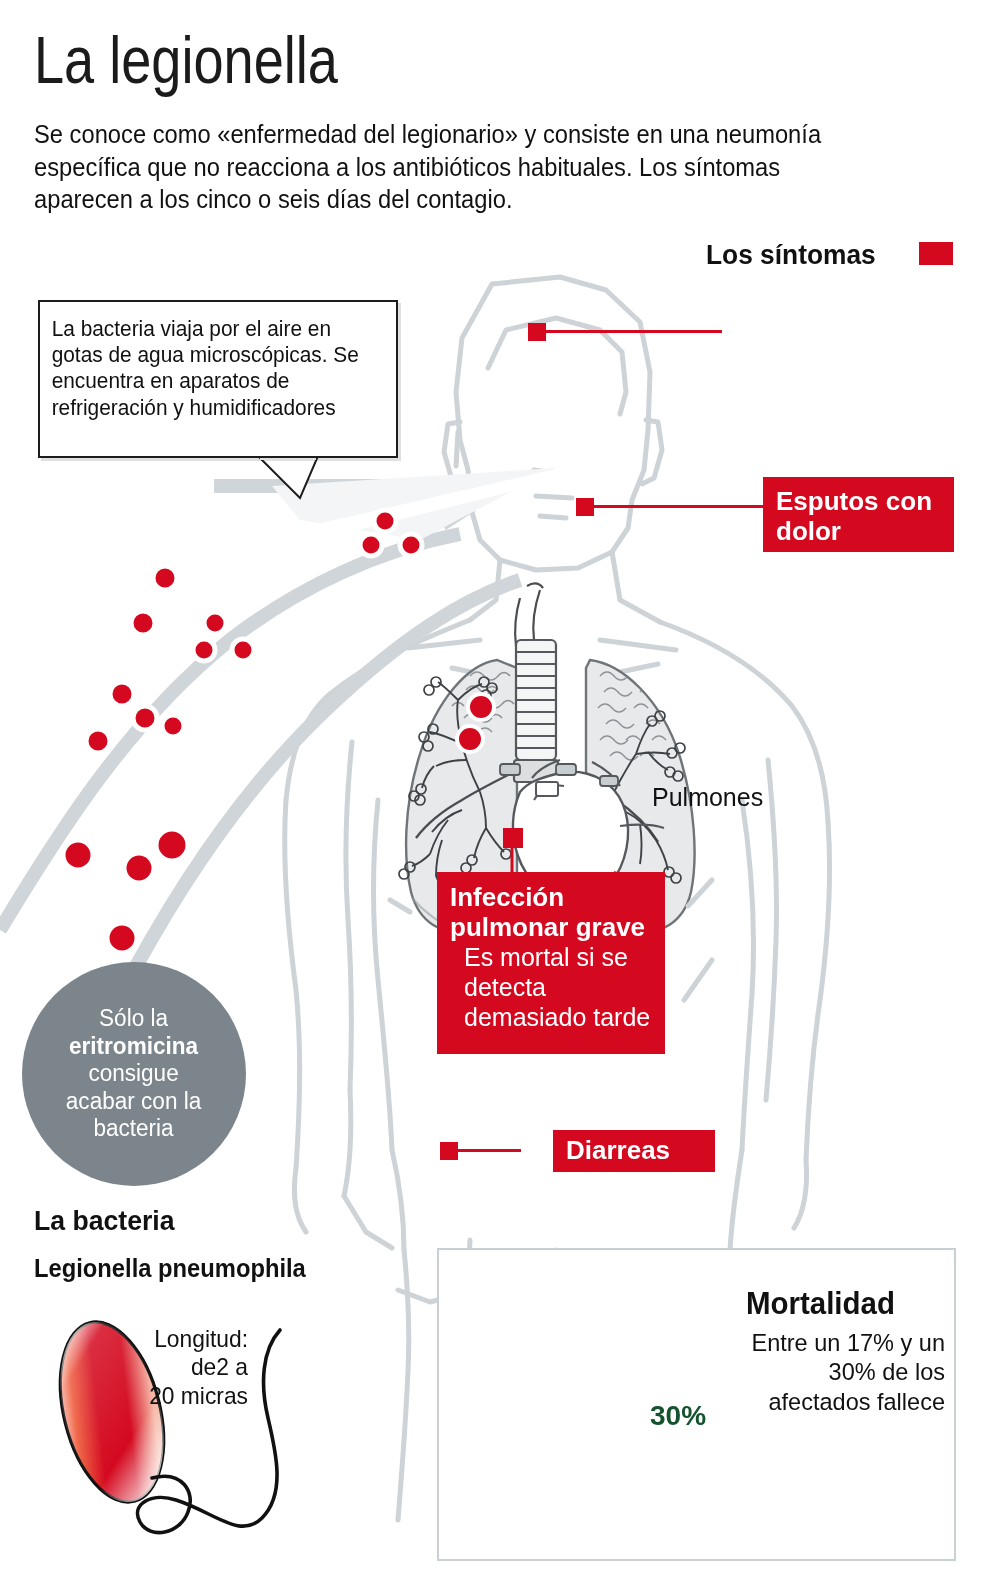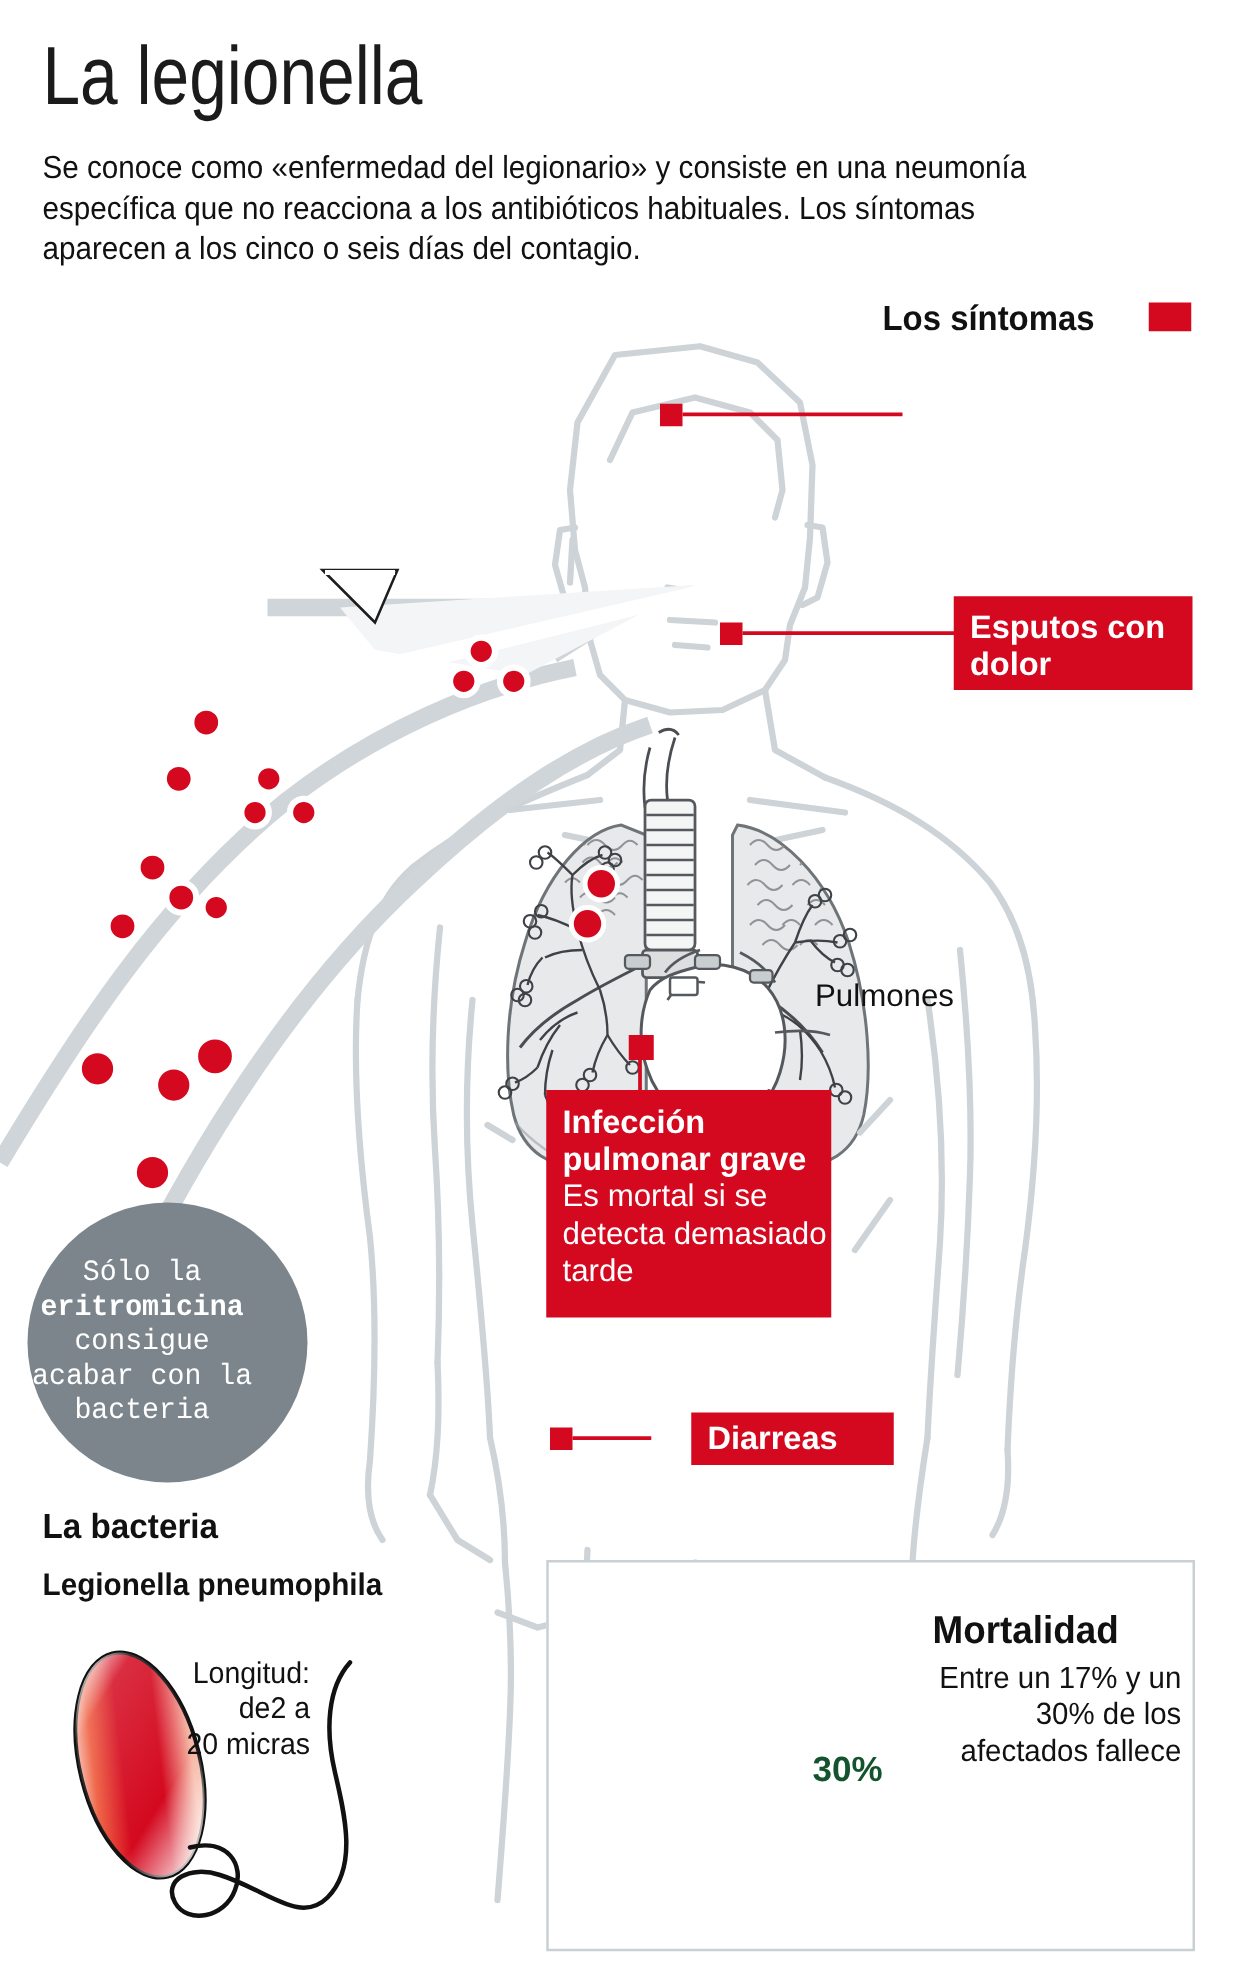--- a/index.html
+++ b/index.html
@@ -82,33 +82,33 @@
     background:#D4091F;
     color:#ffffff;
     box-sizing:border-box;
   }
   #box-fiebre{left:720px;top:305px;width:234px;height:114px;padding:11px 0 0 13px;
     font-size:26px;font-weight:bold;line-height:1.16;}
   #box-esputos{left:763px;top:477px;width:191px;height:75px;padding:9px 0 0 13px;
     font-size:26px;font-weight:bold;line-height:1.16;}
   #box-infeccion{left:437px;top:872px;width:228px;height:182px;padding:10px 0 0 13px;}
   #box-infeccion .t1{font-size:26px;font-weight:bold;line-height:1.16;}
-  #box-infeccion .t2{font-size:25px;font-weight:400;line-height:1.2;}
+  #box-infeccion .t2{font-size:25px;font-weight:400;line-height:1.2;margin-left:14px;}
   #box-diarreas{left:519px;top:1130px;width:162px;height:42px;padding:5px 0 0 13px;
     font-size:26px;font-weight:bold;margin-left:34px;}
 
   
   .leader{position:absolute;background:#D4091F;}
   .marker{position:absolute;background:#D4091F;width:18px;height:18px;}
 
   
   #circle-erit{
     position:absolute;left:22px;top:962px;width:224px;height:224px;
     border-radius:50%;background:#7C858C;
-    display:flex;align-items:center;font-family:Liberation Mono, monospace;
+    display:flex;align-items:center;justify-content:center;
   }
   #circle-erit .inner{
     text-align:center;color:#ffffff;font-size:23.5px;line-height:1.17;
     transform:scaleX(.96);
   }
   #circle-erit .inner b{font-weight:bold;}
 
   
   #mort-panel{
     position:absolute;left:437px;top:1248px;width:519px;height:313px;
@@ -438,20 +438,23 @@
 
     <g>
       <path d="M258,456 L300,498 L318,456 Z" fill="#ffffff" stroke="#1d1d1d" stroke-width="2"></path>
       <path d="M260,458 L316,458" stroke="#ffffff" stroke-width="4"></path>
     </g>
   </svg>
 
   <div class="title">La legionella</div>
   <div class="intro">Se conoce como «enfermedad del legionario» y consiste en una neumonía específica que no reacciona a los antibióticos habituales. Los síntomas aparecen  a los cinco o seis días del contagio.</div>
 
+  <div id="bubble">
+    <p>La bacteria viaja por el aire en gotas de agua microscópicas. Se encuentra en aparatos de refrigeración y humidificadores</p>
+  </div>
 
   <div class="sec-head" id="sintomas-head">Los síntomas</div>
   <div id="sintomas-sq"></div>
 
   <div class="marker" style="left:528px;top:323px;"></div>
   <div class="leader" style="left:546px;top:330px;width:176px;height:3px;"></div>
 
   <div class="marker" style="left:576px;top:498px;"></div>
   <div class="leader" style="left:594px;top:505px;width:170px;height:3px;"></div>
   <div class="redbox" id="box-esputos">Esputos con dolor</div>

